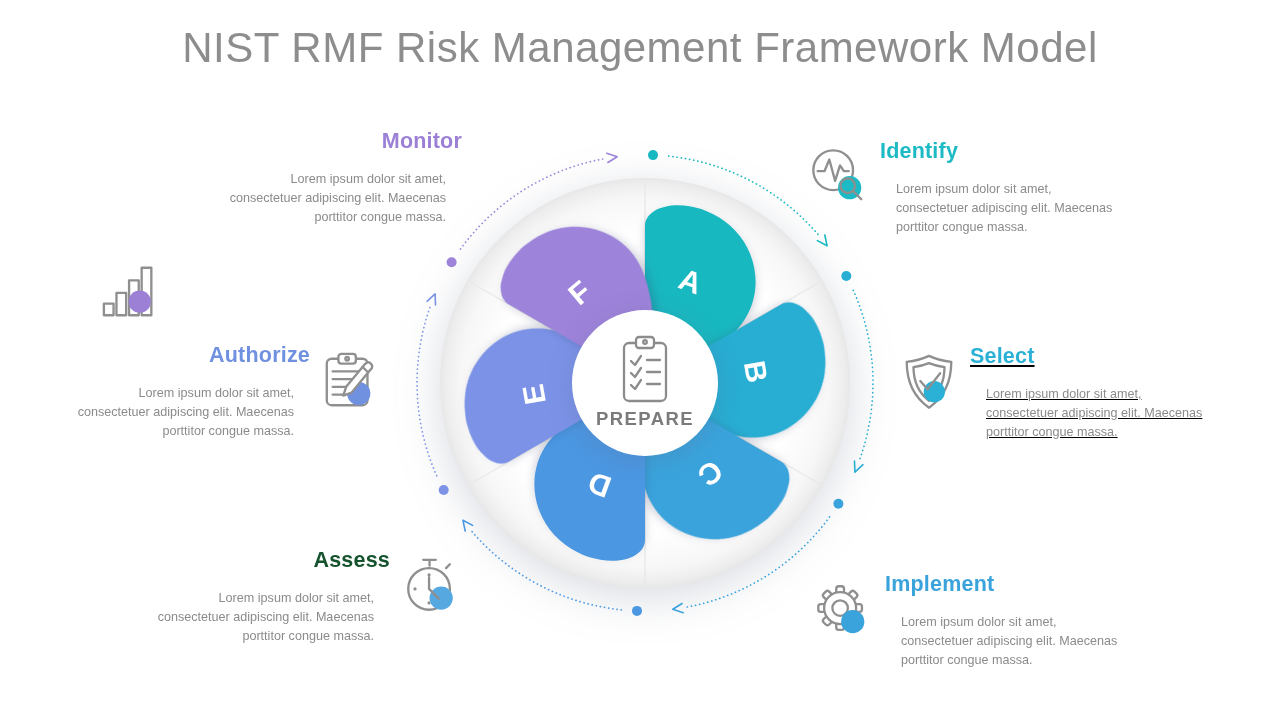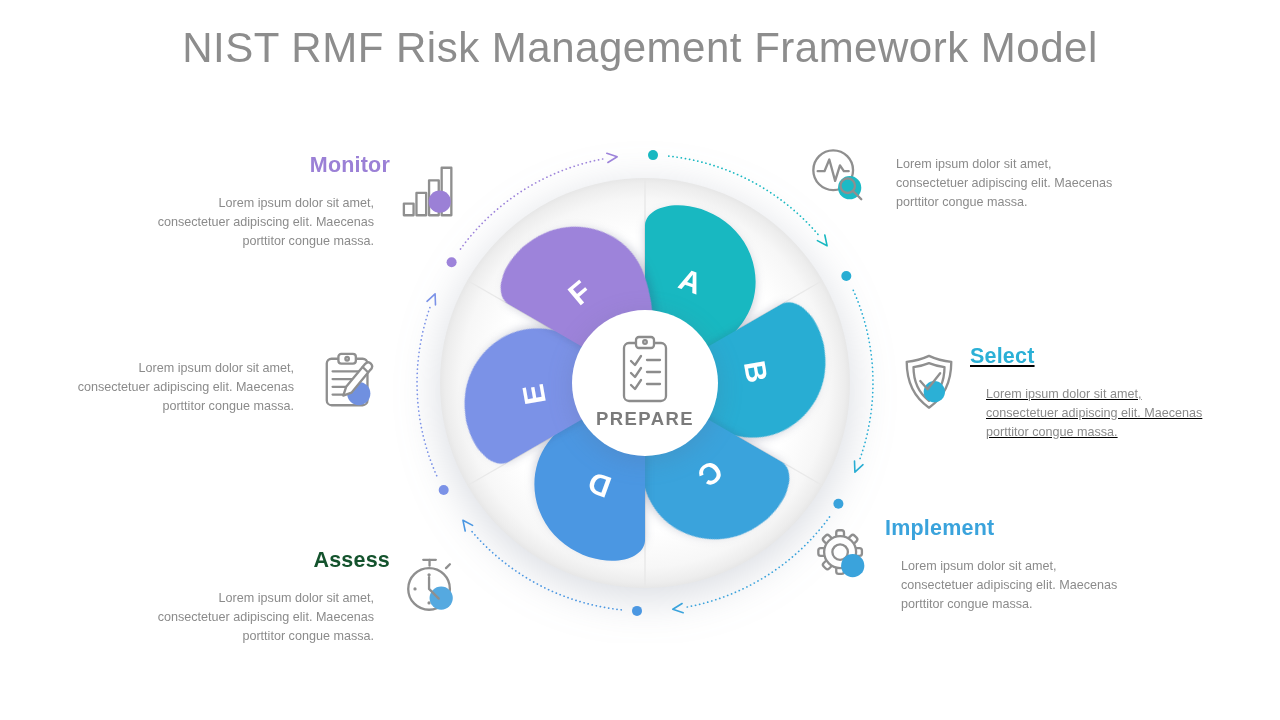--- a/index.html
+++ b/index.html
@@ -13,26 +13,26 @@
 
   .section{position:absolute;display:flex;gap:10px;width:362px;}
   .section .txt{flex:1;}
   .section h2{margin:0 0 3px;font-size:21.5px;font-weight:700;letter-spacing:.2px;}
   .section p{margin:16px;font-size:12.6px;line-height:19px;color:#8b8b8b;}
   .section p span{display:block;}
   .section .icon{width:62px;flex:0 0 62px;margin-top:7px;}
   .section.left .txt{text-align:right;}
   .icon svg{display:block;}
 
-  #sec-monitor{left:100px;top:153px;}
+  #sec-monitor{left:100px;top:129px;flex-direction:column;}
   #sec-identify{left:808px;top:139px;}
   #sec-authorize{left:20px;top:343px;}
   #sec-select{left:898px;top:344px;text-decoration:underline;}
   #sec-assess{left:100px;top:548px;}
-  #sec-implement{left:813px;top:516px;}
+  #sec-implement{left:813px;top:572px;}
 
   #wheel{position:absolute;left:385px;top:123px;width:520px;height:520px;}
   .wheel-disc{filter:drop-shadow(0 10px 22px rgba(100,110,135,.25));}
   .center-disc{filter:drop-shadow(0 5px 12px rgba(90,100,130,.22));}
   .petal{filter:drop-shadow(0 5px 5px rgba(50,60,100,.25));}
   .petal-letter{font-family:"Liberation Sans",sans-serif;font-weight:700;font-size:30px;
                 fill:#ffffff;text-anchor:middle;}
   #prepare-label{font-family:"Liberation Sans",sans-serif;font-weight:700;font-size:18.5px;
                  fill:#7b7b7b;letter-spacing:1.4px;text-anchor:middle;}
   .ring-arc{fill:none;stroke-width:1.7;stroke-dasharray:.1 4.1;stroke-linecap:round;}
@@ -73,30 +73,32 @@
     <div class="icon">
       <svg viewBox="0 0 64 64" width="62" height="62">
         <circle class="ic" cx="26" cy="25" r="20.5"></circle>
         <polyline class="ic" stroke-width="2.2" points="10,26 17,26 22,14 28,36 33,20 37,26 42,26"></polyline>
         <circle cx="43" cy="43" r="12" fill="#1cbac5"></circle>
         <circle class="ic" cx="41" cy="41" r="7.5"></circle>
         <line class="ic" stroke-width="4.5" x1="46.5" y1="46.5" x2="55" y2="55"></line>
       </svg>
     </div>
     <div class="txt">
+      <h2 style="color: rgb(28, 186, 197);">Identify</h2>
       <p>
         <span>Lorem ipsum dolor sit amet,</span>
         <span>consectetuer adipiscing elit. Maecenas</span>
         <span>porttitor congue massa.</span>
       </p>
     </div>
   </div>
 
   <div class="section left" id="sec-authorize">
     <div class="txt">
+      <h2 style="color: rgb(112, 144, 224);">Authorize</h2>
       <p>
         <span>Lorem ipsum dolor sit amet,</span>
         <span>consectetuer adipiscing elit. Maecenas</span>
         <span>porttitor congue massa.</span>
       </p>
     </div>
     <div class="icon">
       <svg viewBox="0 0 64 64" width="62" height="62">
         <rect class="ic icw" x="7" y="9" width="42" height="48" rx="5"></rect>
         <rect class="ic icw" x="19" y="4" width="18" height="10" rx="3"></rect>

